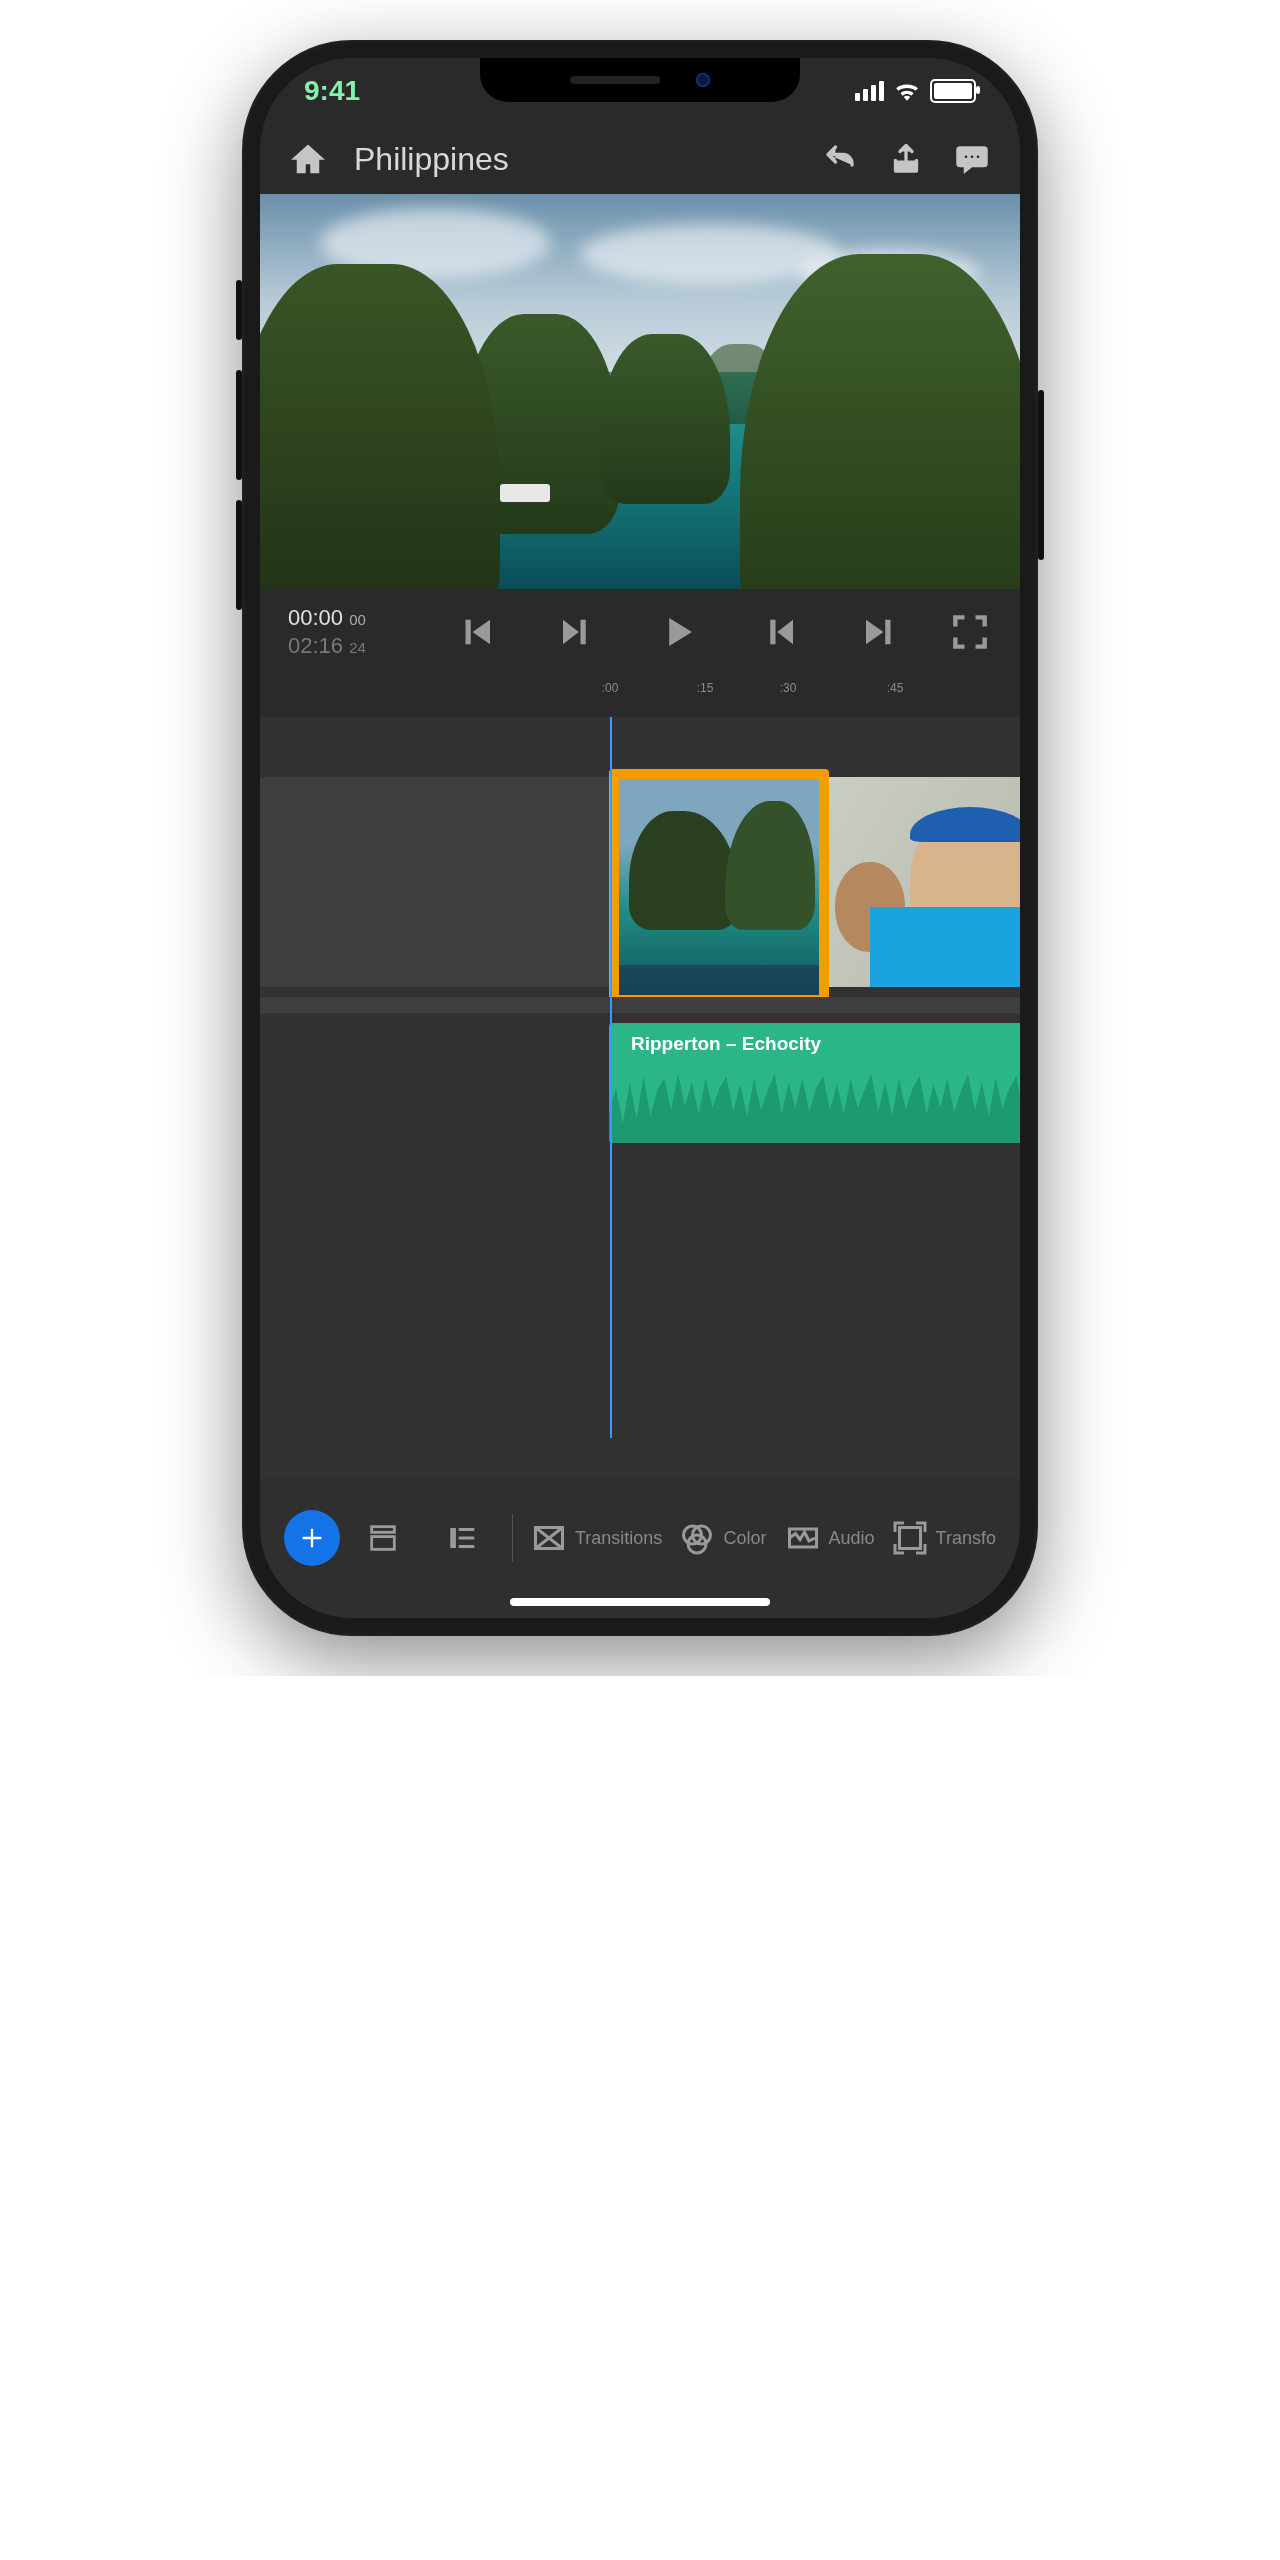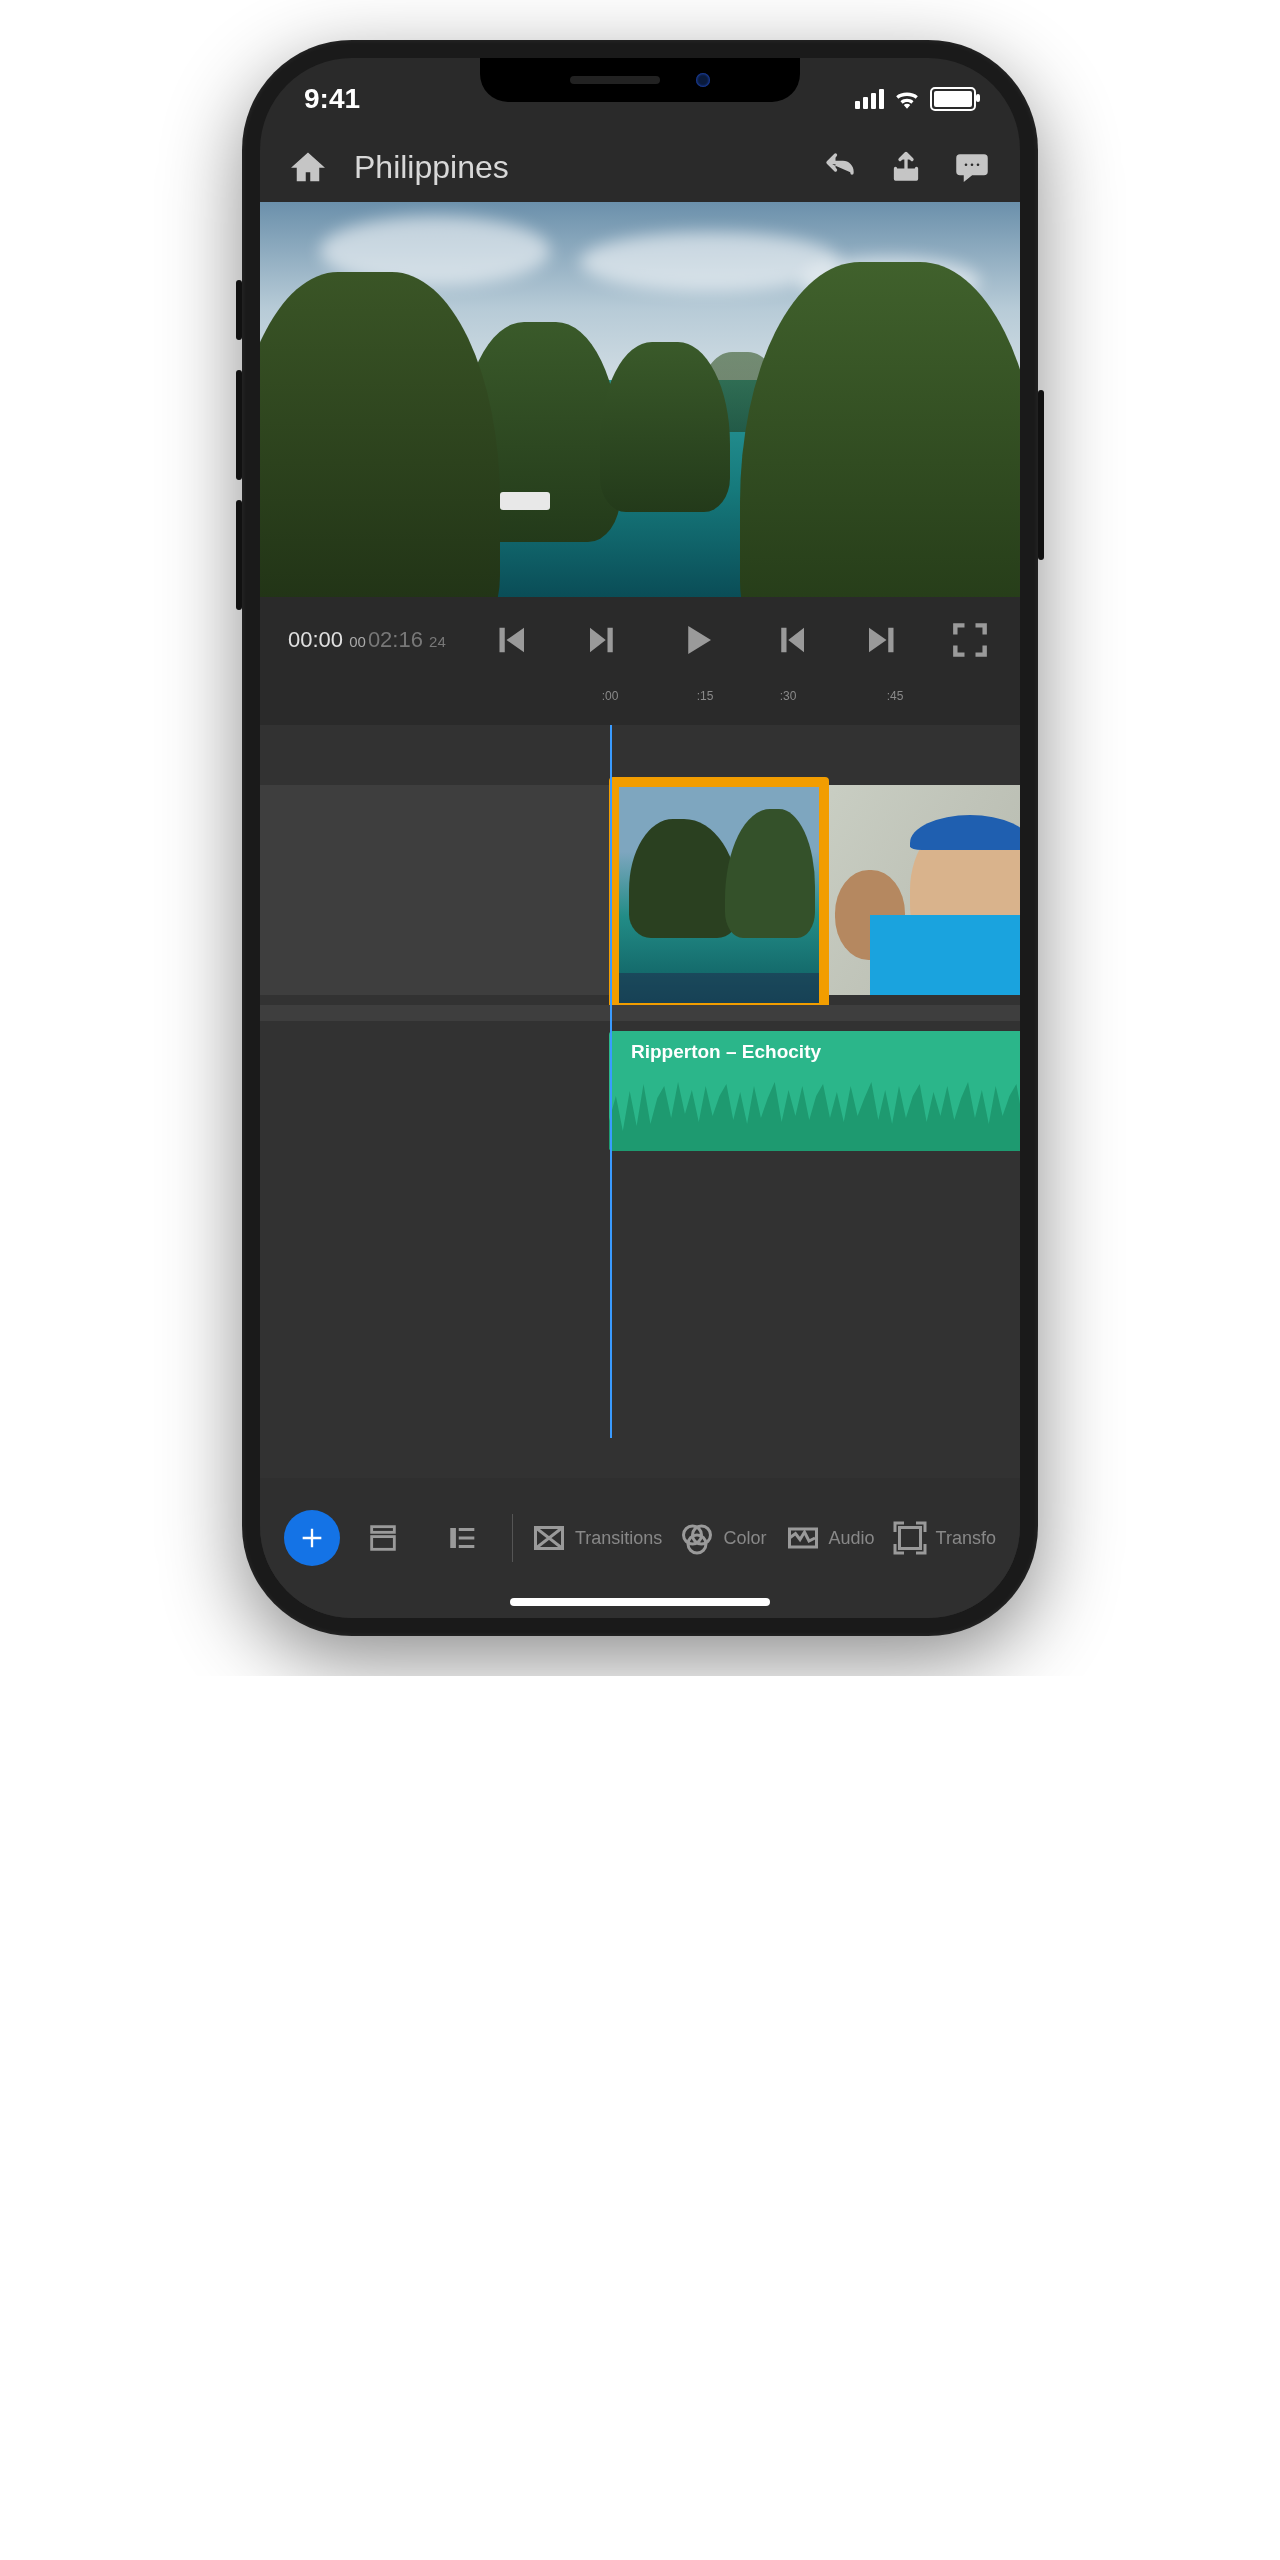--- a/index.html
+++ b/index.html
@@ -60,22 +60,22 @@
   }
   .speaker{ width:90px; height:8px; background:#222; border-radius:4px;}
   .cam{ width:14px; height:14px; background:#0a1a3a; border-radius:50%; box-shadow:inset 0 0 3px #2a60ff;}
   .home-ind{
     position:absolute; bottom:12px; left:50%; transform:translateX(-50%);
     width:260px; height:8px; background:#fff; border-radius:4px; z-index:50;
   }
 
   
   .statusbar{
-    height:66px; padding:8px 44px 0; display:flex; justify-content:space-between; align-items:center;
-    color:#ffffff; font-size:28px; font-weight:600; z-index:40;
+    height:66px; padding:0 44px 0; display:flex; justify-content:space-between; align-items:center;
+    color:#86efac; font-size:28px; font-weight:600; z-index:40;
   }
   .status-icons{ display:flex; gap:10px; align-items:center;}
   .bars{ display:flex; gap:3px; align-items:flex-end;}
   .bars span{ width:5px; background:#fff; border-radius:1px;}
   .bars span:nth-child(1){height:8px}.bars span:nth-child(2){height:12px}
   .bars span:nth-child(3){height:16px}.bars span:nth-child(4){height:20px}
   .battery{ width:42px; height:20px; border:2px solid #fff; border-radius:5px; position:relative;}
   .battery::after{content:"";position:absolute; right:-6px; top:5px; width:4px; height:8px; background:#fff; border-radius:2px;}
   .battery .fill{ position:absolute; inset:2px; background:#fff; border-radius:2px;}
 
@@ -98,21 +98,21 @@
   .island{position:absolute; background:linear-gradient(#3a5a2a,#233a1a); border-radius:40% 40% 20% 20% / 60% 60% 20% 20%;}
   .i1{top:70px; left:-30px; width:270px; height:380px; background:linear-gradient(#3a5526,#1e2f14);}
   .i2{top:120px; left:200px; width:160px; height:220px;}
   .i3{top:140px; left:340px; width:130px; height:170px;}
   .i4{top:60px; right:-20px; width:300px; height:400px; background:linear-gradient(#40612c,#223716);}
   .i5{top:150px; left:440px; width:80px; height:80px; opacity:.6;}
   .boat{position:absolute; top:290px; left:240px; width:50px; height:18px; background:#e8e8e8; border-radius:3px;}
 
   
   .player{ height:86px; padding:0 28px; display:flex; align-items:center; gap:8px;}
-  .timecode{ display:flex; flex-direction:row; gap:2px; min-width:120px;}
+  .timecode{ display:flex; flex-direction:column; gap:2px; min-width:120px;}
   .tc-main{ color:#e0e0e0; font-size:22px; font-weight:400;}
   .tc-main .fr{ font-size:15px; color:#aaa;}
   .tc-sub{ color:#787878; font-size:22px;}
   .tc-sub .fr{ font-size:15px;}
   .pbtns{ flex:1; display:flex; justify-content:space-around; align-items:center; padding:0 10px;}
   .pbtn{ width:50px; height:50px; color:#9a9a9a; display:flex; align-items:center; justify-content:center;}
   .pbtn svg{ width:42px; height:42px; fill:currentColor;}
   .fullscreen{ width:44px; height:44px; color:#9a9a9a;}
 
   

